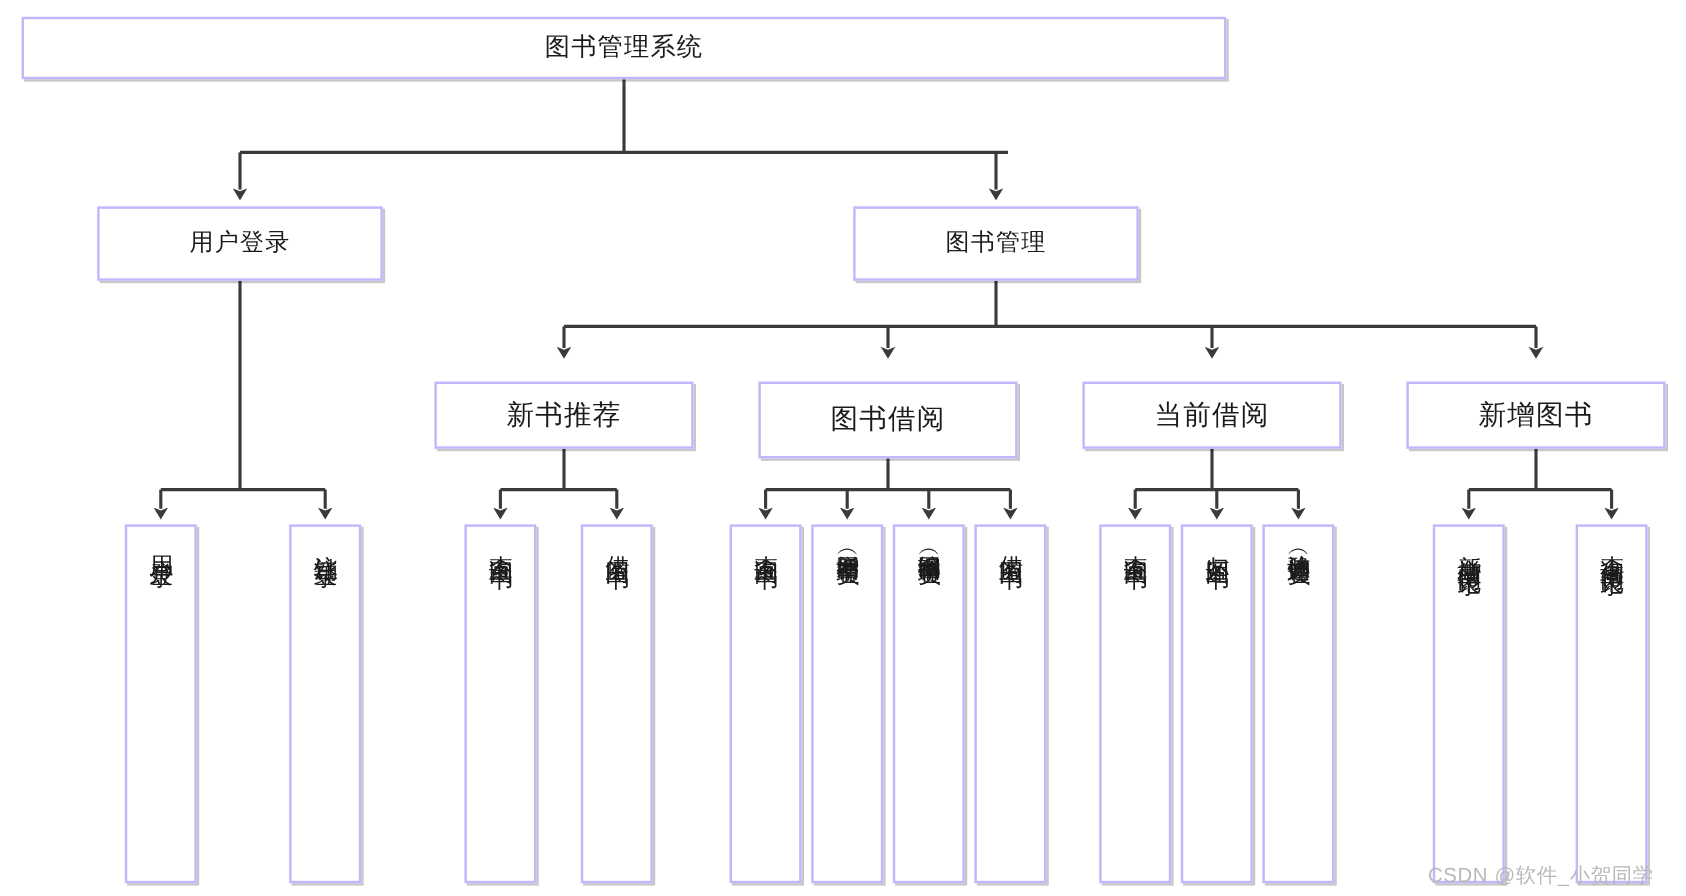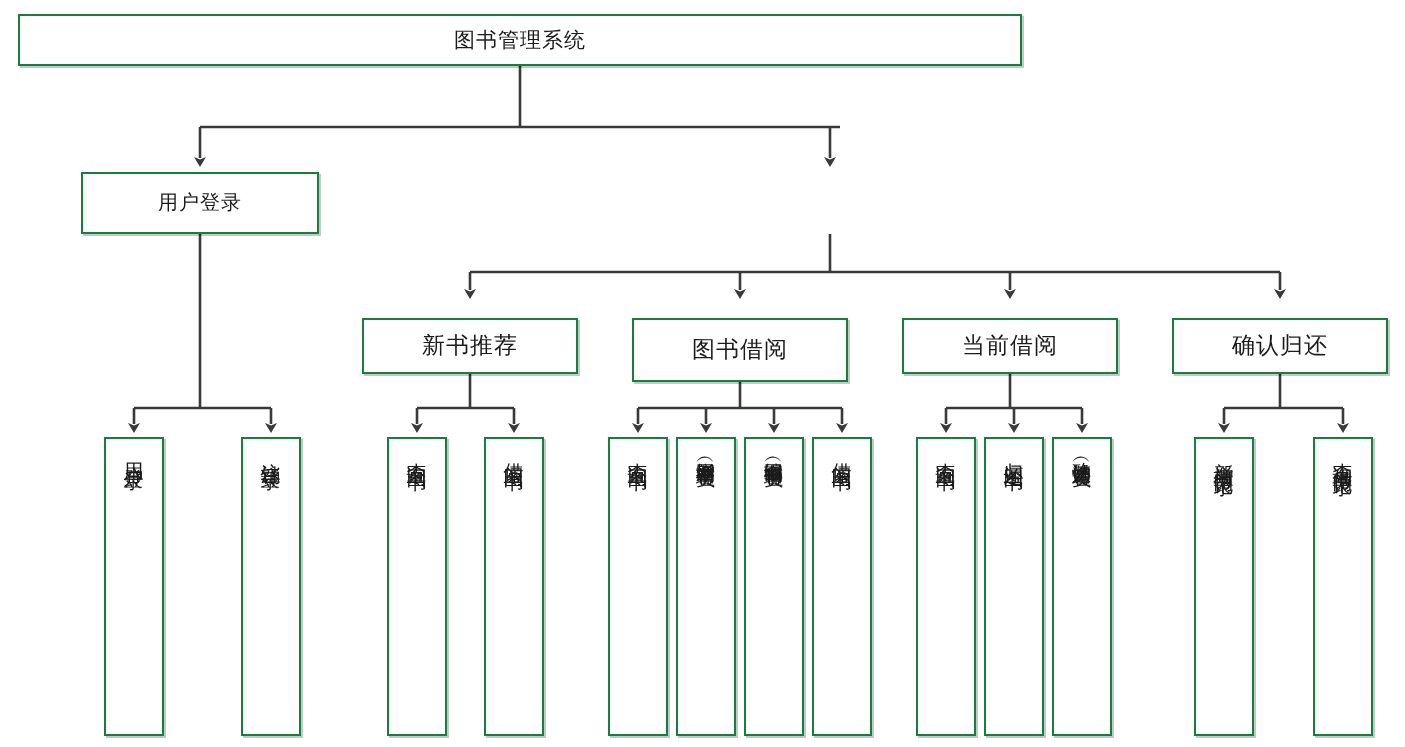--- a/index.html
+++ b/index.html
@@ -21,21 +21,21 @@
     position: absolute;
     top: 0;
     left: 0;
     width: 1405px;
     height: 747px;
     pointer-events: none;
   }
   .node {
     position: absolute;
     box-sizing: border-box;
-    border: 2px solid #15803d;
+    border: 2px solid #c4b5fd;
     background: #ffffff;
     display: flex;
     align-items: center;
     justify-content: center;
     color: #1b1b1b;
     box-shadow: 2px 2px 0 rgba(0,0,0,0.22);
   }
   .node .label {
     display: block;
     line-height: 1.18;
@@ -133,32 +133,35 @@
     </g>
   </svg>
 
   <div class="node root" style="left:18px; top:14px; width:1004px; height:52px;">
     <span class="label">图书管理系统</span>
   </div>
 
   <div class="node level1" style="left:81px; top:172px; width:238px; height:62px;">
     <span class="label">用户登录</span>
   </div>
+  <div class="node level1" style="left:711px; top:172px; width:238px; height:62px;">
+    <span class="label">图书管理</span>
+  </div>
 
   <div class="node level2" style="left:362px; top:318px; width:216px; height:56px;">
     <span class="label">新书推荐</span>
   </div>
   <div class="node level2" style="left:632px; top:318px; width:216px; height:64px;">
     <span class="label">图书借阅</span>
   </div>
   <div class="node level2" style="left:902px; top:318px; width:216px; height:56px;">
     <span class="label">当前借阅</span>
   </div>
   <div class="node level2" style="left:1172px; top:318px; width:216px; height:56px;">
-    <span class="label">确认归还</span>
+    <span class="label">新增图书</span>
   </div>
 
   <div class="node leaf" style="left:104px; top:437px; width:60px; height:299px;">
     <span class="label">用户登录</span>
   </div>
   <div class="node leaf" style="left:241px; top:437px; width:60px; height:299px;">
     <span class="label">注销登录</span>
   </div>
 
   <div class="node leaf" style="left:387px; top:437px; width:60px; height:299px;">
@@ -191,14 +194,15 @@
     <span class="label">确认归还（管理员）</span>
   </div>
 
   <div class="node leaf" style="left:1194px; top:437px; width:60px; height:299px;">
     <span class="label">新增借阅记录</span>
   </div>
   <div class="node leaf" style="left:1313px; top:437px; width:60px; height:299px;">
     <span class="label">查询借阅记录</span>
   </div>
 
+  <div class="watermark" style="left:1190px; top:718px;">CSDN @软件_小贺同学</div>
 
 </div>
 
 </body></html>

